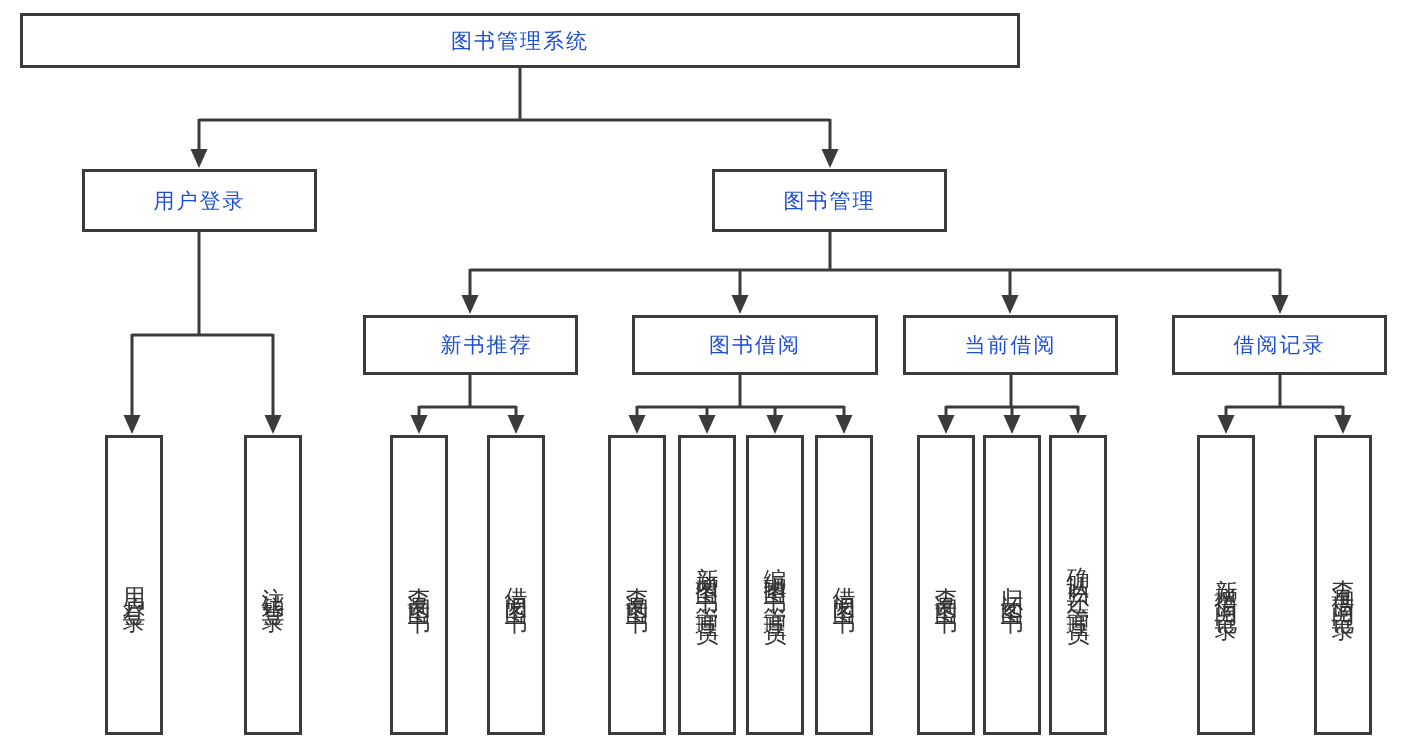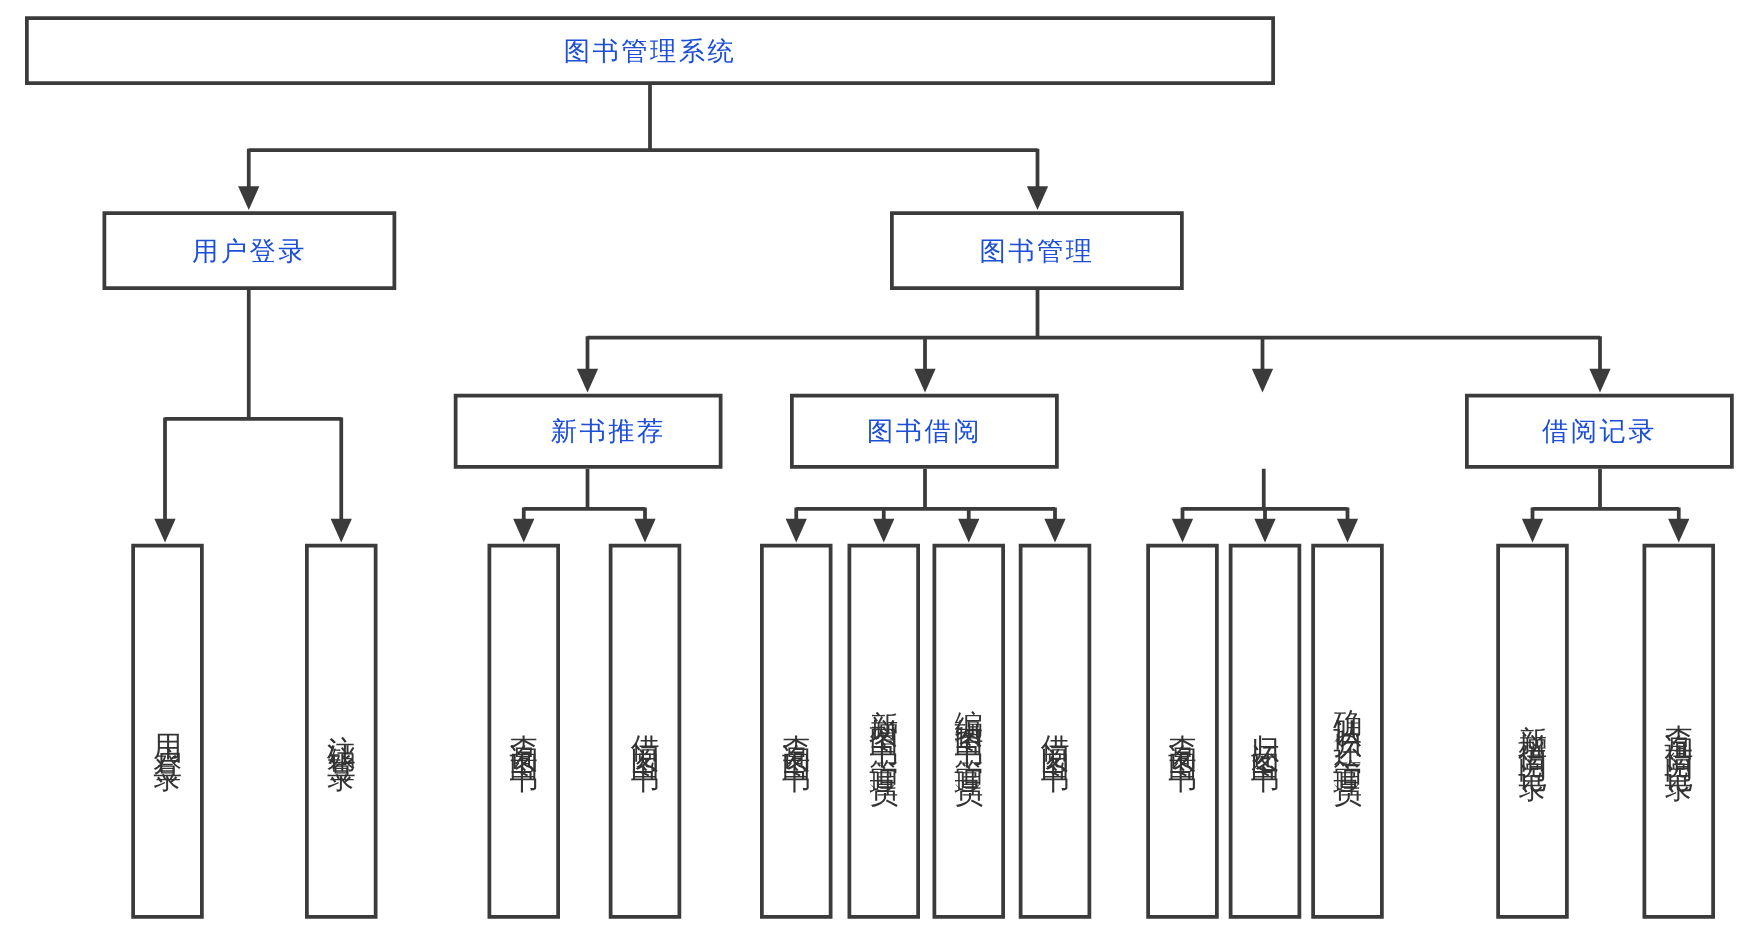--- a/index.html
+++ b/index.html
@@ -136,22 +136,25 @@
   <div class="node hnode" style="left:82px; top:169px; width:235px; height:63px;">
     <span>用户登录</span>
   </div>
   <div class="node hnode" style="left:712px; top:169px; width:235px; height:63px;">
     <span>图书管理</span>
   </div>
 
   <div class="node hnode" style="left:363px; top:315px; width:215px; height:60px;padding-left:32px;">
     <span>新书推荐</span>
   </div>
-  <div class="node hnode" style="left:632px; top:315px; width:215px; height:60px;justify-content:center;">
+  <div class="node hnode" style="left:632px; top:315px; width:246px; height:60px;justify-content:center;">
     <span>图书借阅</span>
+  </div>
+  <div class="node hnode" style="left:903px; top:315px; width:215px; height:60px;">
+    <span>当前借阅</span>
   </div>
   <div class="node hnode" style="left:1172px; top:315px; width:215px; height:60px;">
     <span>借阅记录</span>
   </div>
 
   <div class="node vnode" style="left:105px;">
     <span>用户登录</span>
   </div>
   <div class="node vnode" style="left:244px;">
     <span>注销登录</span>

